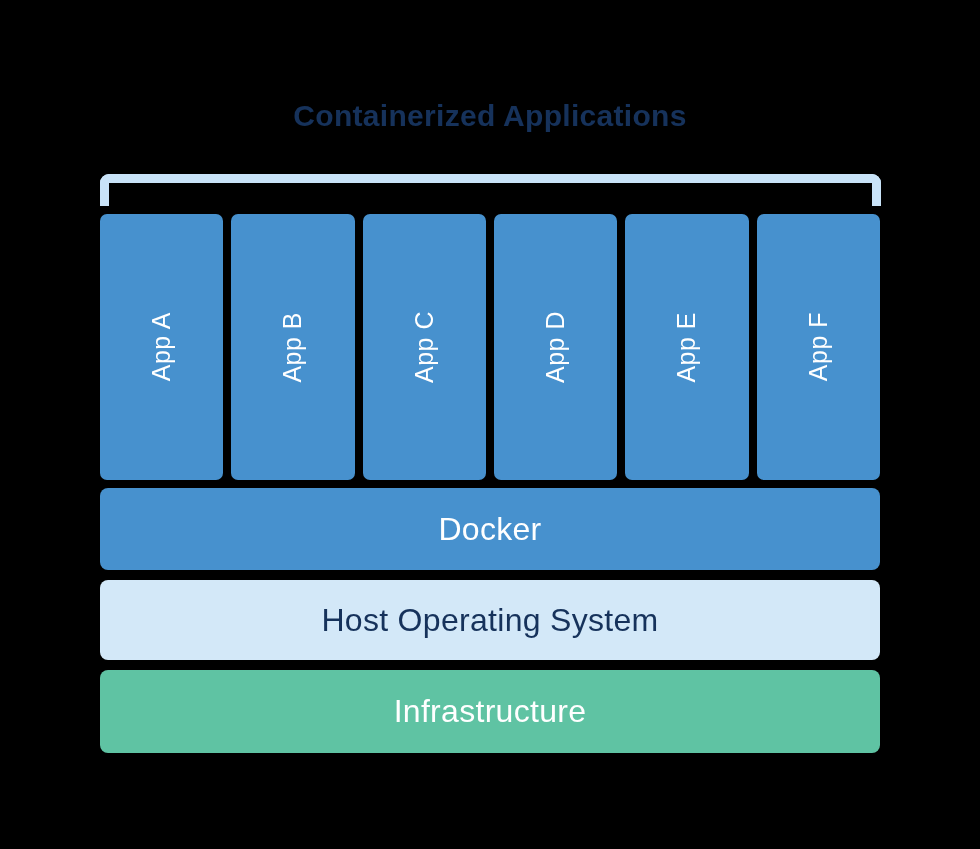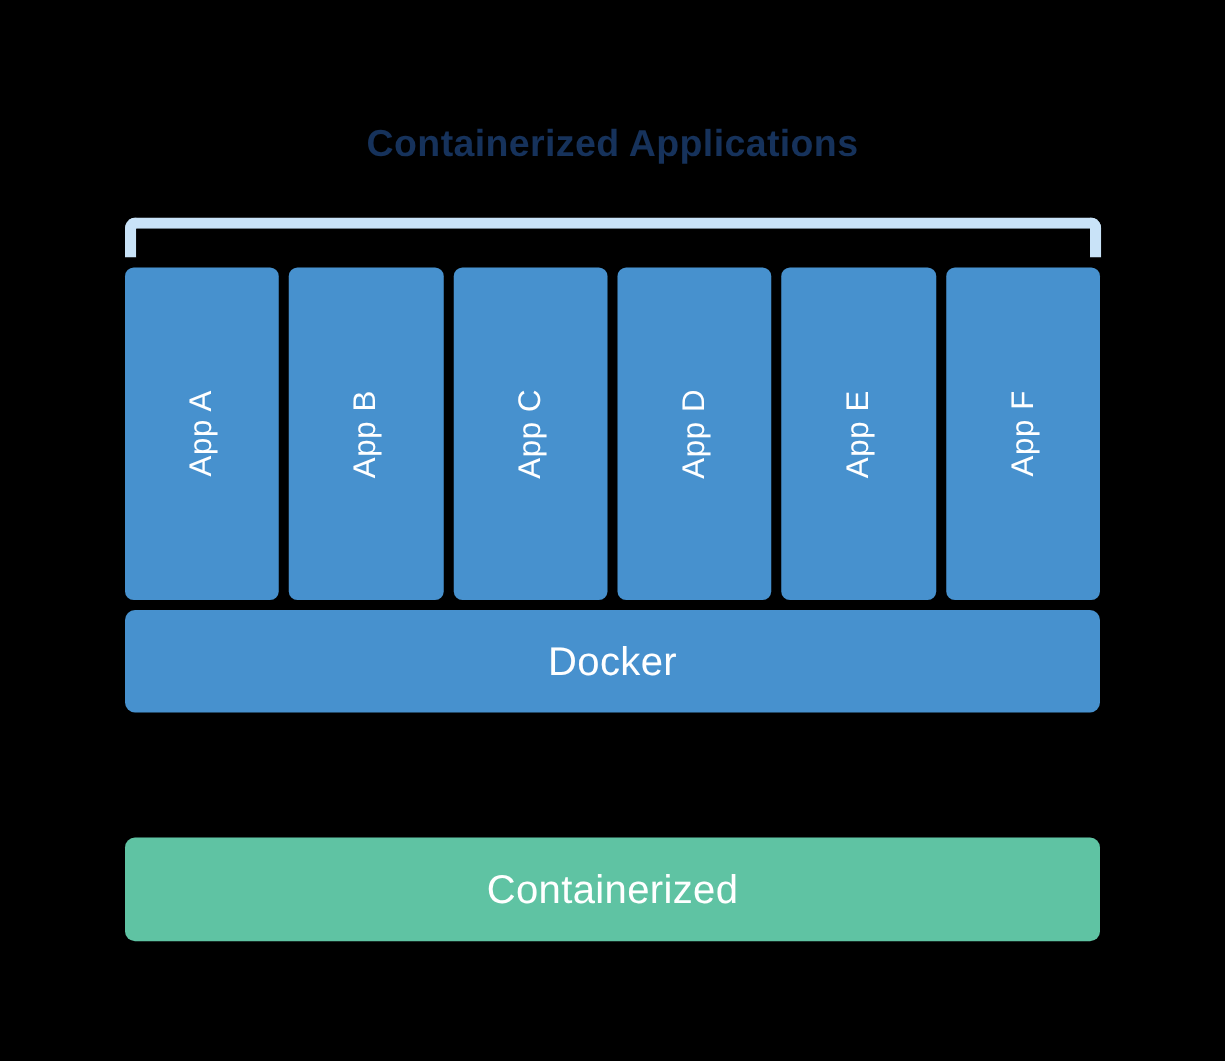--- a/index.html
+++ b/index.html
@@ -114,16 +114,17 @@
     <div class="app-box">
       <span class="app-label">App E</span>
     </div>
     <div class="app-box">
       <span class="app-label">App F</span>
     </div>
   </div>
 
   <div class="layer layer-docker">Docker</div>
 
+  <div class="layer layer-host-os">Host Operating System</div>
 
-  <div class="layer layer-infrastructure">Containerized</div>
+  <div class="layer layer-infrastructure">Infrastructure</div>
 
 </div>
 
 </body></html>

